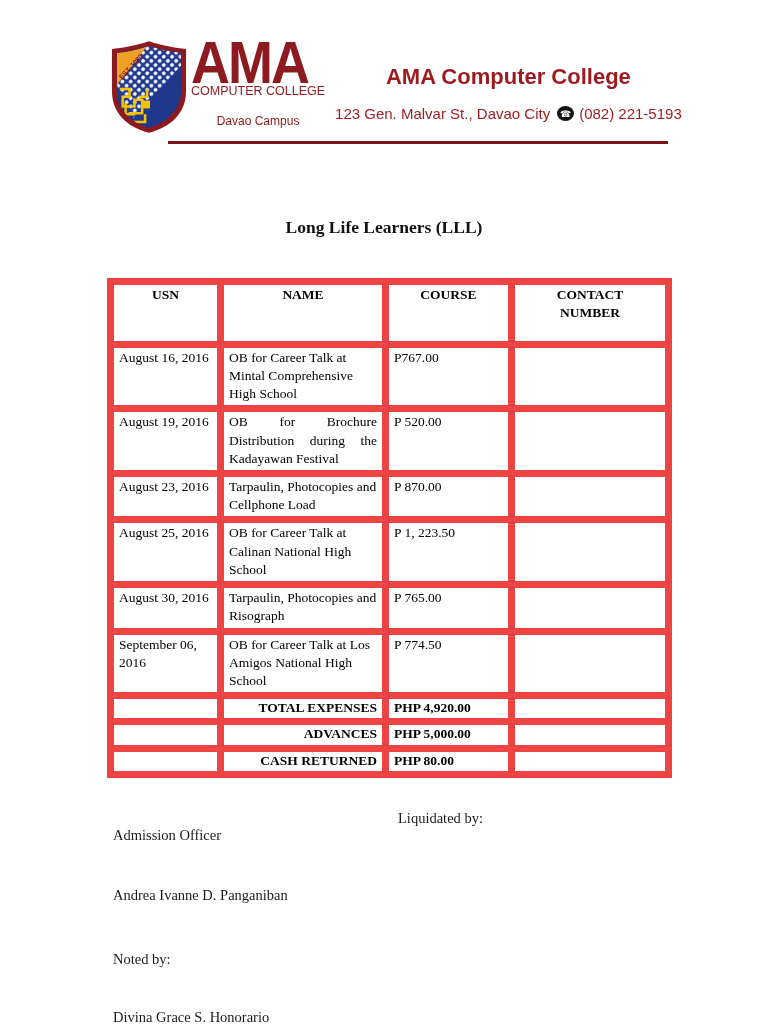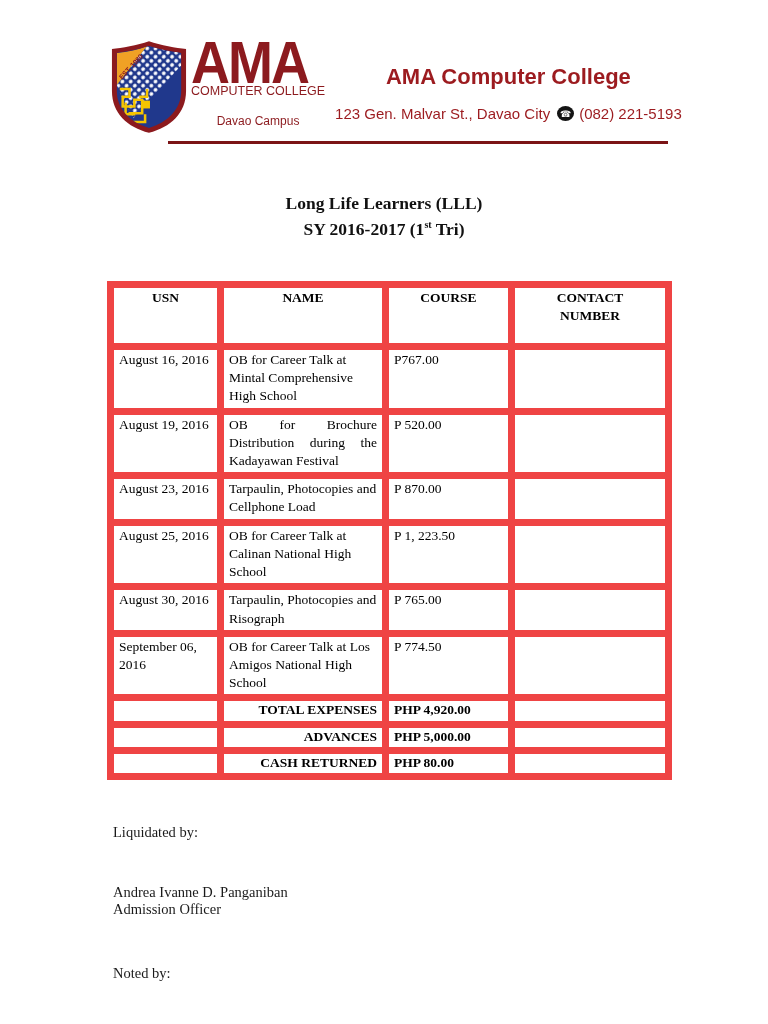--- a/index.html
+++ b/index.html
@@ -74,21 +74,21 @@
   }
   .header-rule {
     width: 500px;
     height: 3px;
     background: #7b1416;
     margin: 7px 0 0 168px;
   }
 
   
   .doc-title {
-    margin-top: 46px;
+    margin-top: 70px;
     text-align: center;
     font-weight: bold;
     font-size: 17.5px;
     line-height: 1.5;
     color: #111;
   }
   .doc-title sup { font-size: 10px; }
 
   
   table.expense {
@@ -110,21 +110,21 @@
     white-space: pre-line;
     padding-bottom: 18px;
   }
   td.justify { text-align: justify; }
   tr.summary td { padding-top: 0px; padding-bottom: 1px; }
   td.sum-label { font-weight: bold; text-align: right; }
   td.sum-amount { font-weight: bold; }
 
   
   .sig { margin-left: 113px; font-size: 14.5px; color: #1a1a1a; }
-  .sig-liquidated-label { margin-top: 44px; }
+  .sig-liquidated-label { margin-top: 32px; text-align: center; }
   .sig-liquidated-name  { margin-top: 43px; }
   .sig-noted-label      { margin-top: 47px; }
   .sig-noted-name       { margin-top: 41px; }
 </style>
 </head>
 <body>
 
 <div class="page">
 
   <div class="header">
@@ -168,21 +168,20 @@
           </span>
         <span>(082) 221-5193</span>
       </div>
     </div>
   </div>
 
   <div class="header-rule"></div>
 
   <div class="doc-title">
     <div>Long Life Learners (LLL)</div>
-    <div><span>SY 2016-2017 (1</span><sup>st</sup><span> Tri)</span></div>
   </div>
 
   <table class="expense">
     <colgroup>
       <col style="width:110px">
         <col style="width:165px">
         <col style="width:126px">
         <col style="width:157px">
     </colgroup>
     <thead>
@@ -246,18 +245,18 @@
         <tr class="summary">
           <td></td>
           <td class="sum-label">CASH RETURNED</td>
           <td class="sum-amount">PHP 80.00</td>
           <td></td>
         </tr>
       </tbody>
   </table>
 
   <div class="sig sig-liquidated-label">Liquidated by:</div>
+  <div class="sig">Admission Officer</div>
   <div class="sig sig-liquidated-name">Andrea Ivanne D. Panganiban</div>
-  <div class="sig">Admission Officer</div>
   <div class="sig sig-noted-label">Noted by:</div>
   <div class="sig sig-noted-name">Divina Grace S. Honorario</div>
 
 </div>
 
 </body></html>

